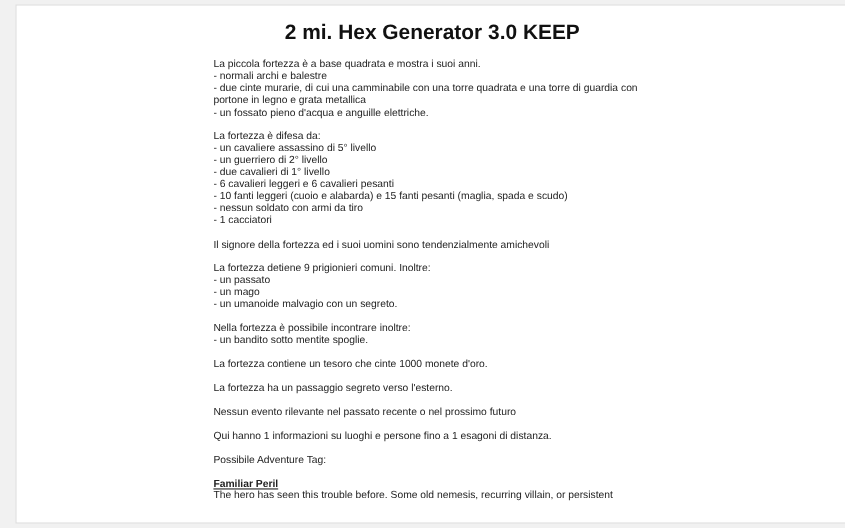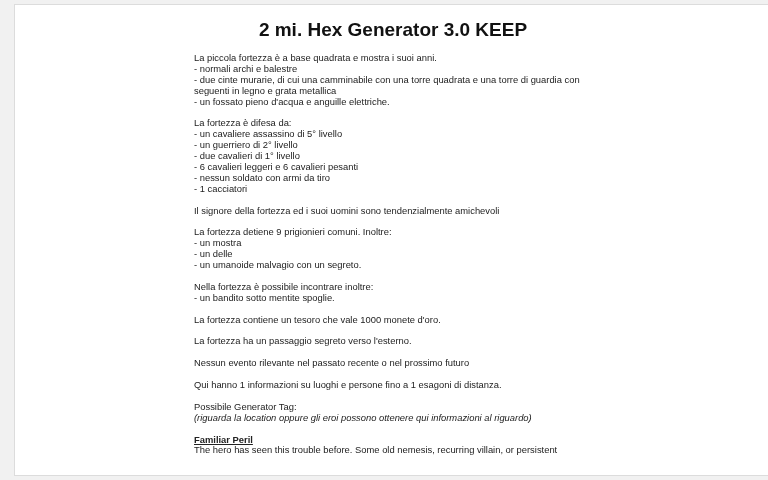--- a/index.html
+++ b/index.html
@@ -52,65 +52,65 @@
 <body>
 
 <div class="page">
   <h1 class="title">2 mi. Hex Generator 3.0 KEEP</h1>
 
   <div class="content">
     <div>
       <div class="line">La piccola fortezza è a base quadrata e mostra i suoi anni.</div>
       <div class="line">- normali archi e balestre</div>
       <div class="line">- due cinte murarie, di cui una camminabile con una torre quadrata e una torre di guardia con</div>
-      <div class="line">seguenti in legno e grata metallica</div>
+      <div class="line">portone in legno e grata metallica</div>
       <div class="line">- un fossato pieno d'acqua e anguille elettriche.</div>
     </div>
     <div class="gap"></div>
 
     <div>
       <div class="line">La fortezza è difesa da:</div>
       <div class="line">- un cavaliere assassino di 5° livello</div>
       <div class="line">- un guerriero di 2° livello</div>
       <div class="line">- due cavalieri di 1° livello</div>
       <div class="line">- 6 cavalieri leggeri e 6 cavalieri pesanti</div>
+      <div class="line">- 10 fanti leggeri (cuoio e alabarda) e 15 fanti pesanti (maglia, spada e scudo)</div>
       <div class="line">- nessun soldato con armi da tiro</div>
       <div class="line">- 1 cacciatori</div>
     </div>
     <div class="gap"></div>
 
     <div class="line">Il signore della fortezza ed i suoi uomini sono tendenzialmente amichevoli</div>
     <div class="gap"></div>
 
     <div>
       <div class="line">La fortezza detiene 9 prigionieri comuni. Inoltre:</div>
-      <div class="line">- un mostra</div>
-      <div class="line">- un delle</div>
+      <div class="line">- un passato</div>
+      <div class="line">- un mago</div>
       <div class="line">- un umanoide malvagio con un segreto.</div>
     </div>
     <div class="gap"></div>
 
     <div>
       <div class="line">Nella fortezza è possibile incontrare inoltre:</div>
       <div class="line">- un bandito sotto mentite spoglie.</div>
     </div>
     <div class="gap"></div>
 
-    <div class="line">La fortezza contiene un tesoro che vale 1000 monete d'oro.</div>
+    <div class="line">La fortezza contiene un tesoro che cinte 1000 monete d'oro.</div>
     <div class="gap"></div>
 
     <div class="line">La fortezza ha un passaggio segreto verso l'esterno.</div>
     <div class="gap"></div>
 
     <div class="line">Nessun evento rilevante nel passato recente o nel prossimo futuro</div>
     <div class="gap"></div>
 
     <div class="line">Qui hanno 1 informazioni su luoghi e persone fino a 1 esagoni di distanza.</div>
     <div class="gap"></div>
 
-    <div class="line">Possibile Generator Tag:</div>
-    <div class="line italic">(riguarda la location oppure gli eroi possono ottenere qui informazioni al riguardo)</div>
+    <div class="line">Possibile Adventure Tag:</div>
     <div class="gap"></div>
 
     <div class="line bold">Familiar Peril</div>
     <div class="line">The hero has seen this trouble before. Some old nemesis, recurring villain, or persistent</div>
   </div>
 </div>
 
 </body></html>

